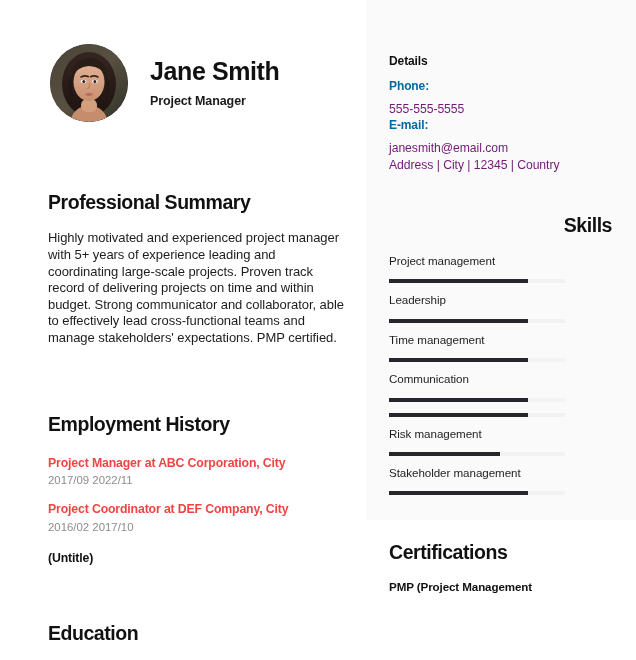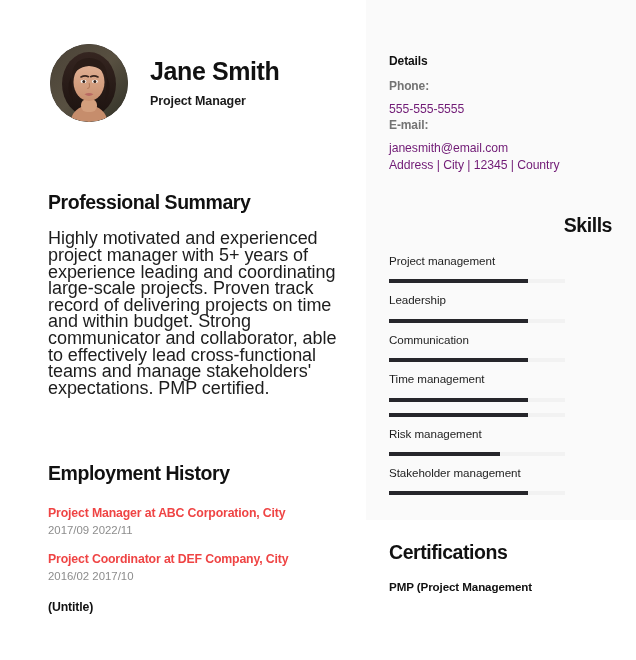--- a/index.html
+++ b/index.html
@@ -81,21 +81,21 @@
     color: #111111;
     letter-spacing: -0.45px;
     margin: 0;
     line-height: 1.2;
   }
   .sec-prof   { margin-top: 69px; }
   .sec-emp    { margin-top: 66px; }
   .sec-edu    { margin-top: 57px; }
 
   .summary-text {
-    font-size: 18px;
+    font-size: 13px;
     line-height: 16.6px;
     color: #1d1d1d;
     margin: 16px 0 0 0;
     max-width: 302px;
     letter-spacing: -0.05px;
   }
 
   
   .job-list { margin-top: 20px; }
   .job-entry + .job-entry { margin-top: 16px; }
@@ -125,21 +125,21 @@
   .det-h {
     font-size: 12px;
     font-weight: bold;
     color: #111111;
     line-height: 1.35;
     letter-spacing: -0.1px;
   }
   .det-label {
     font-size: 12px;
     font-weight: bold;
-    color: #737373;
+    color: #0369a1;
     margin-top: 10px;
     letter-spacing: -0.1px;
   }
   .det-value {
     font-size: 12.2px;
     color: #701a75;
     margin-top: 9px;
     letter-spacing: -0.05px;
   }
   .det-value.tight { margin-top: 3px; }
@@ -289,27 +289,27 @@
             <div class="skill-fill" style="width: 79%;"></div>
           </div>
         </div>
         <div class="skill-row">
           <div class="skill-name">Leadership</div>
           <div class="skill-track">
             <div class="skill-fill" style="width: 79%;"></div>
           </div>
         </div>
         <div class="skill-row">
+          <div class="skill-name">Time management</div>
+          <div class="skill-track">
+            <div class="skill-fill" style="width: 79%;"></div>
+          </div>
+        </div>
+        <div class="skill-row">
           <div class="skill-name">Communication</div>
-          <div class="skill-track">
-            <div class="skill-fill" style="width: 79%;"></div>
-          </div>
-        </div>
-        <div class="skill-row">
-          <div class="skill-name">Time management</div>
           <div class="skill-track">
             <div class="skill-fill" style="width: 79%;"></div>
           </div>
         </div>
         <div class="skill-row">
           <div class="skill-track">
             <div class="skill-fill" style="width: 79%;"></div>
           </div>
         </div>
         <div class="skill-row">

